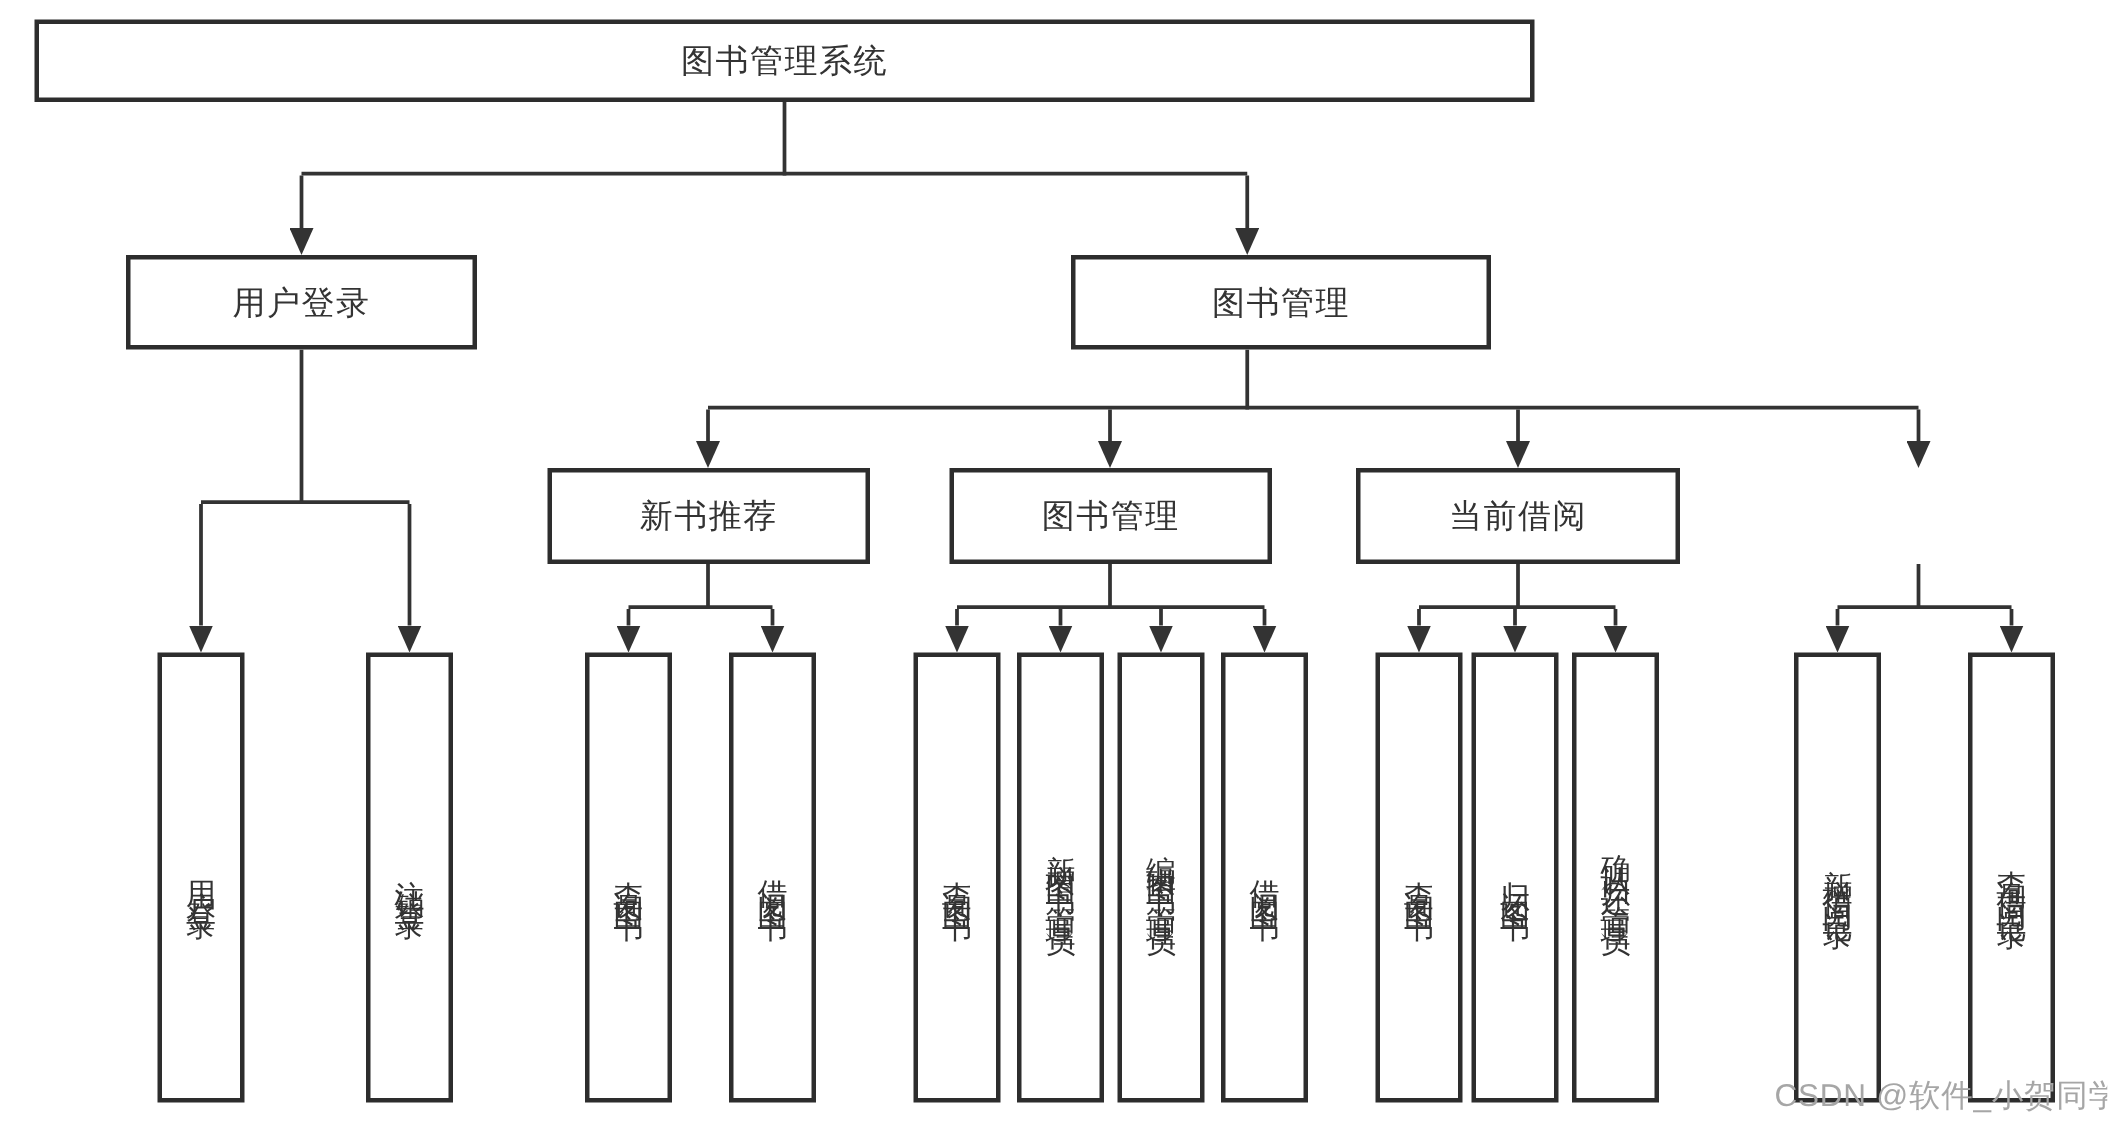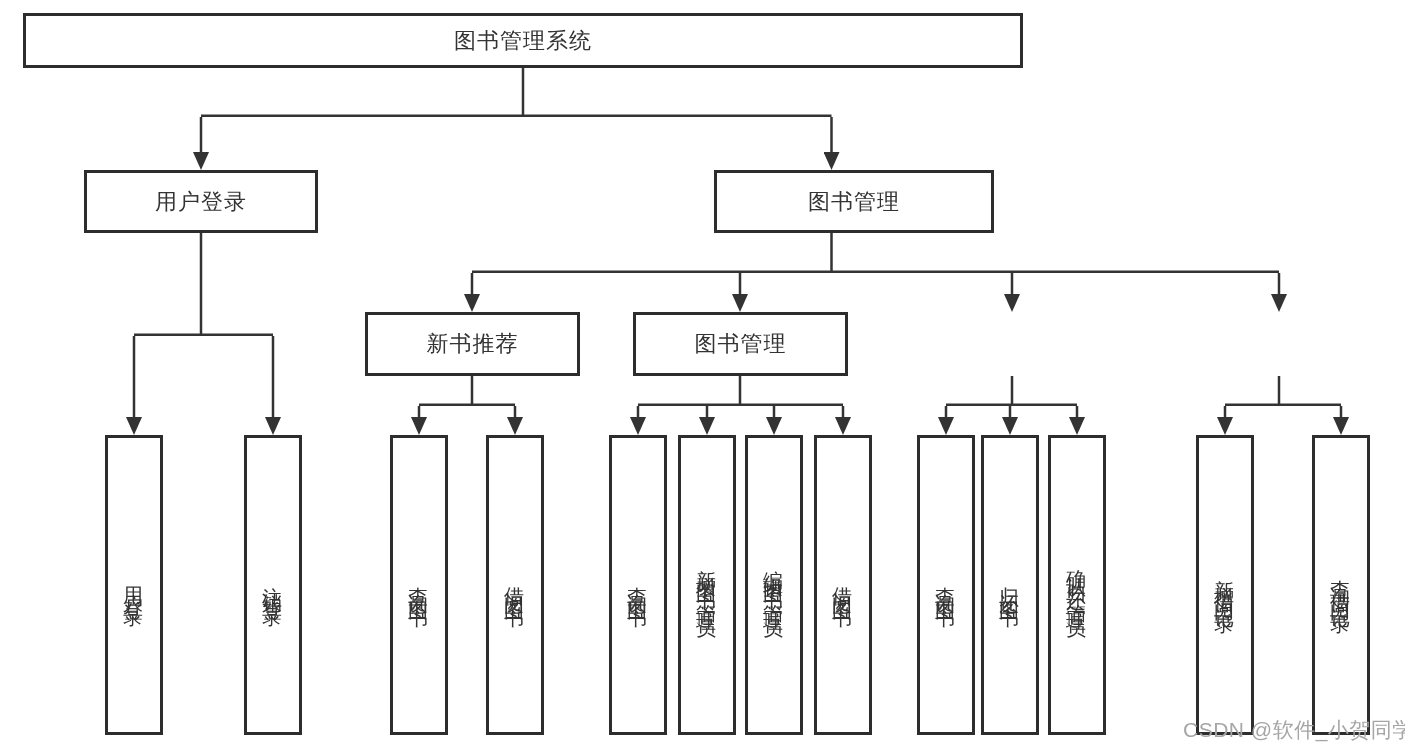--- a/index.html
+++ b/index.html
@@ -128,20 +128,21 @@
     </g>
   </svg>
 
   <div class="node root">图书管理系统</div>
 
   <div class="node l2a">用户登录</div>
   <div class="node l2b">图书管理</div>
 
   <div class="node l3 l3a">新书推荐</div>
   <div class="node l3 l3b">图书管理</div>
+  <div class="node l3 l3c">当前借阅</div>
 
   <div class="leaf p1a">用户登录</div>
   <div class="leaf p1b">注销登录</div>
 
   <div class="leaf p2a">查询图书</div>
   <div class="leaf p2b">借阅图书</div>
 
   <div class="leaf p3a">查询图书</div>
   <div class="leaf p3b">新增图书（管理员）</div>
   <div class="leaf p3c">编辑图书（管理员）</div>

